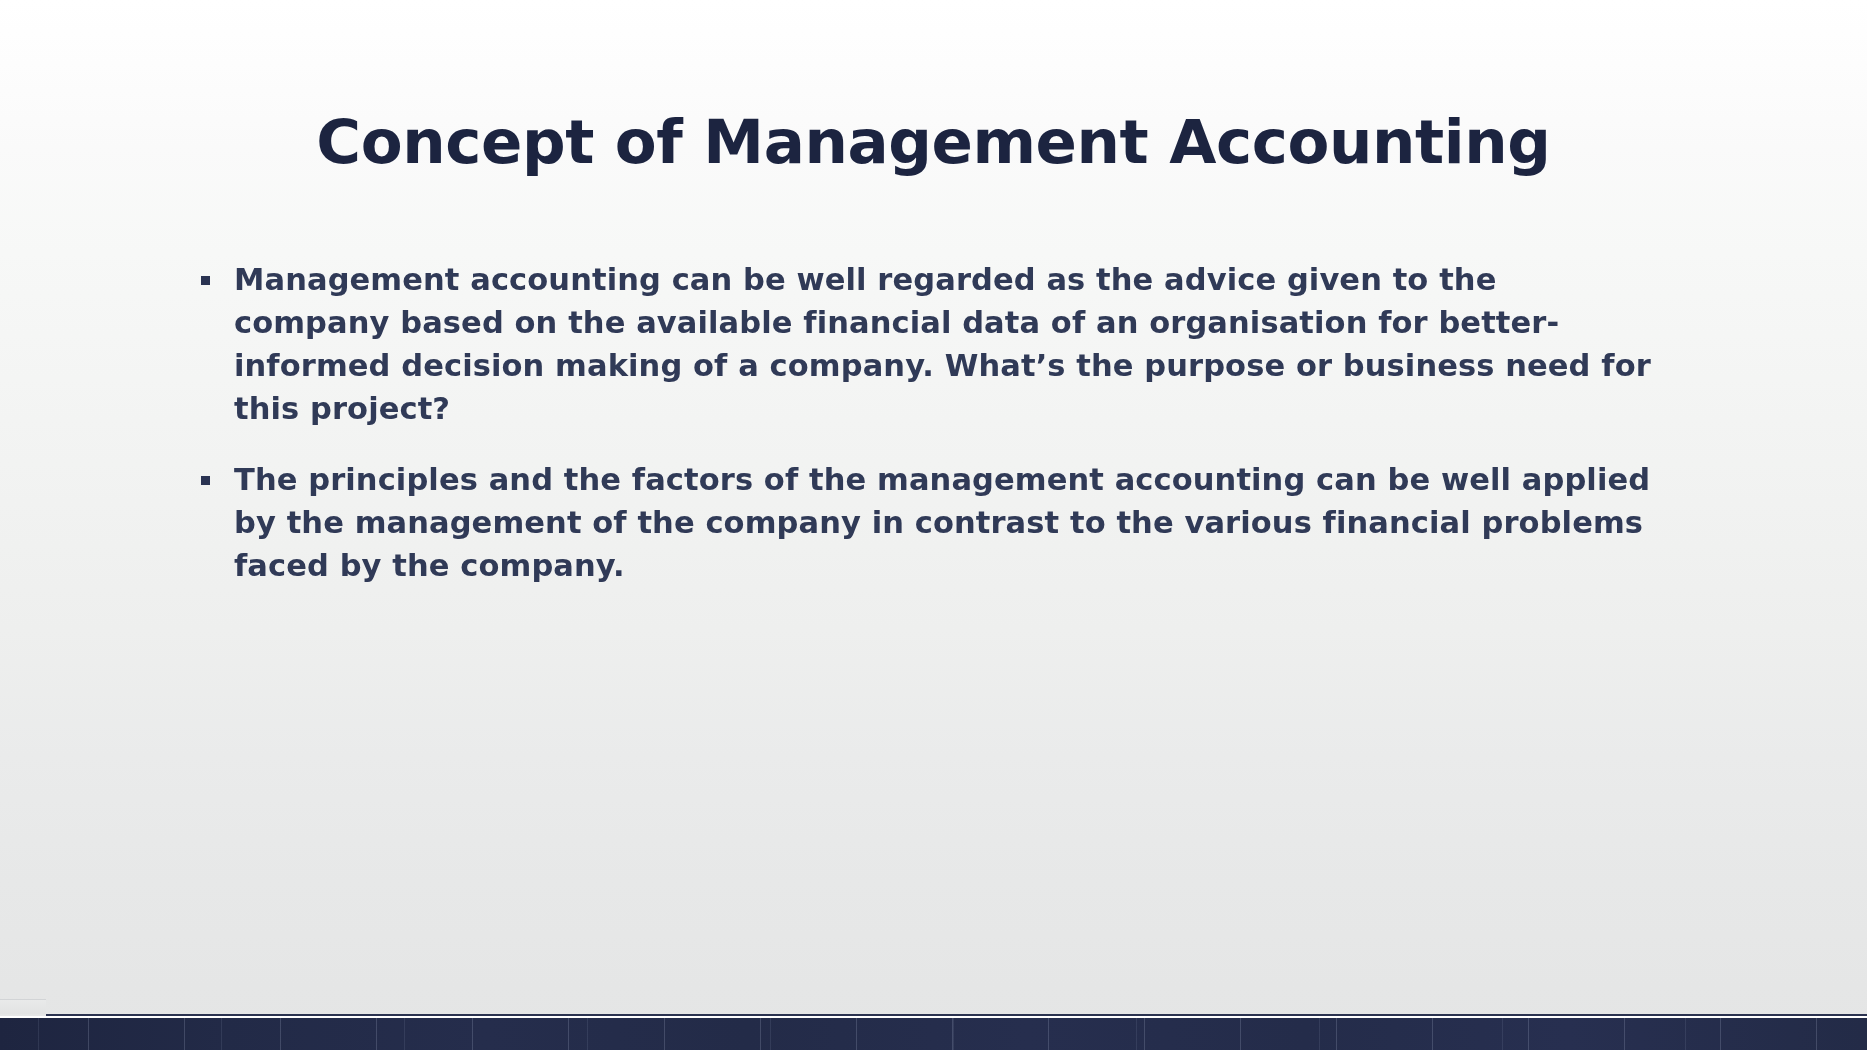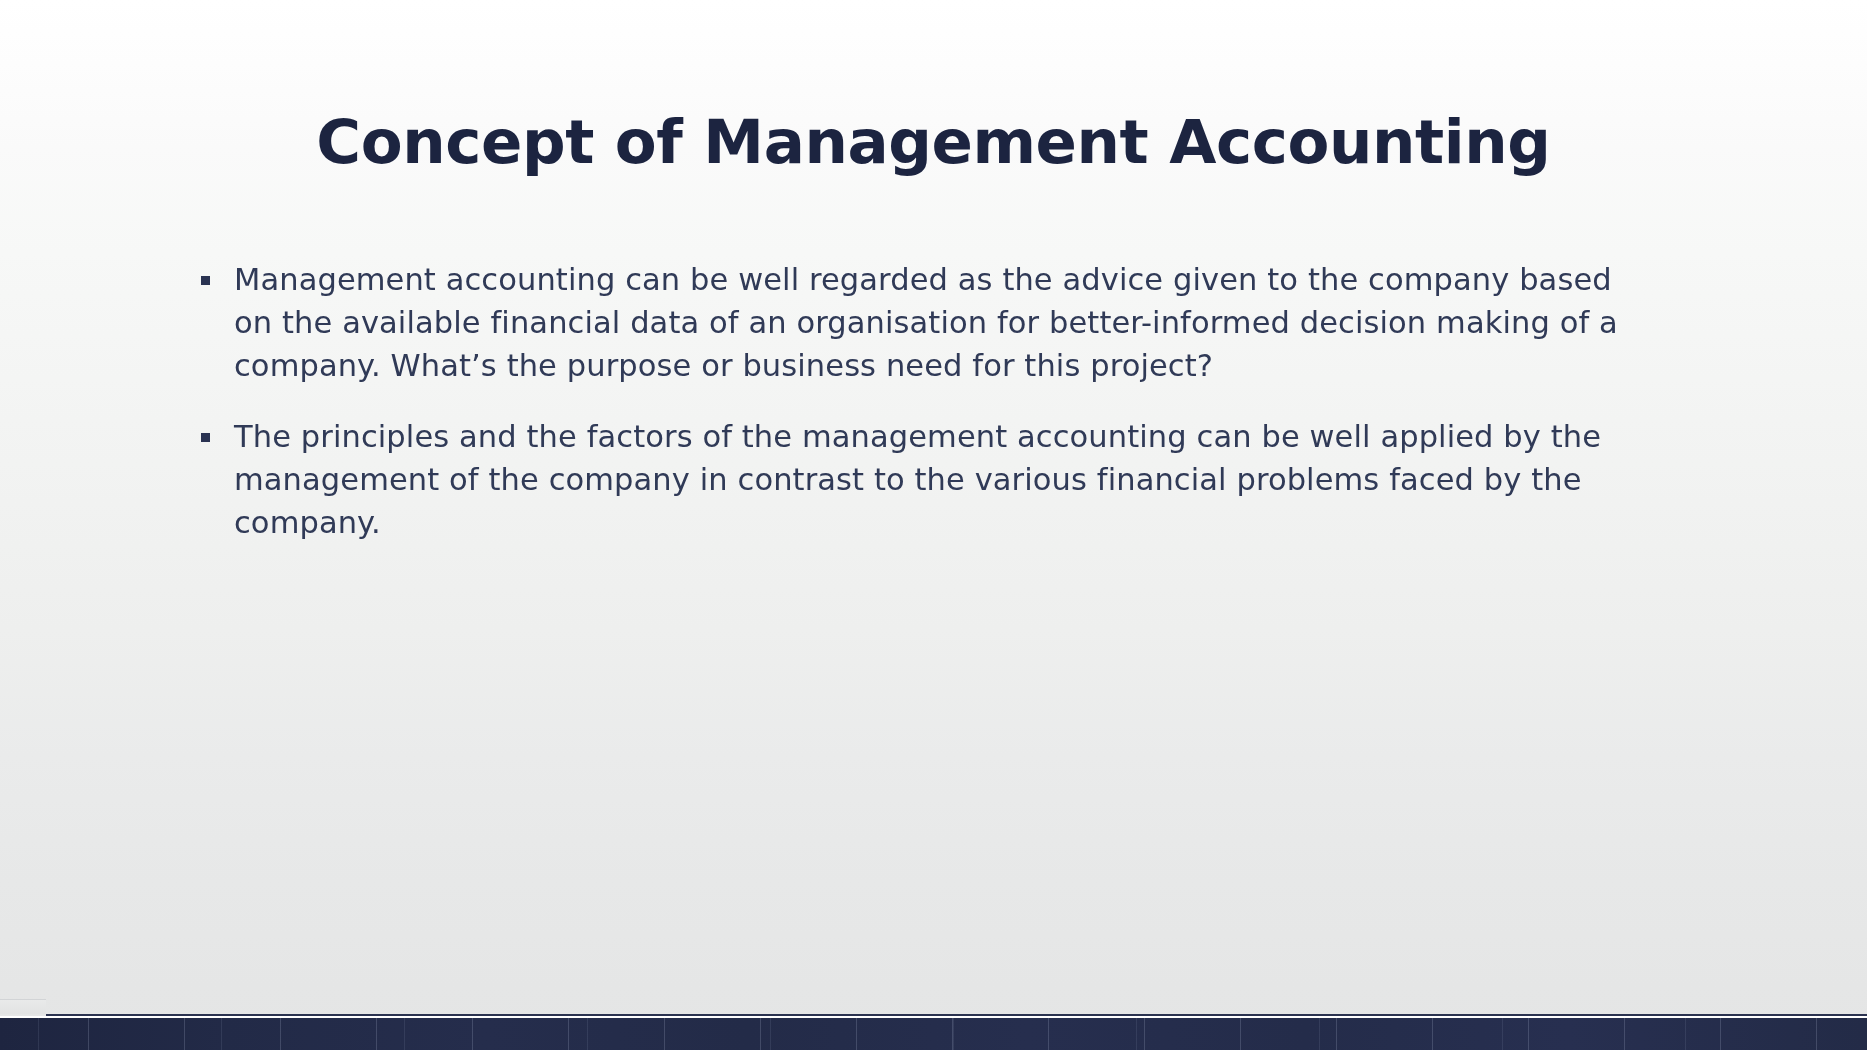--- a/index.html
+++ b/index.html
@@ -76,21 +76,21 @@
     left: 5px;
     top: 18px;
     width: 9px;
     height: 9px;
     background: #2a3352;
     display: block;
   }
   .bullet-text {
     display: block;
     font-family: "DejaVu Sans", sans-serif;
-    font-weight: normal;
+    font-weight: bold;
     font-size: 30.5px;
     line-height: 43px;
     color: #303a57;
     letter-spacing: 0.1px;
   }
 
   
   .footer-rule {
     position: absolute;
     left: 46px;

